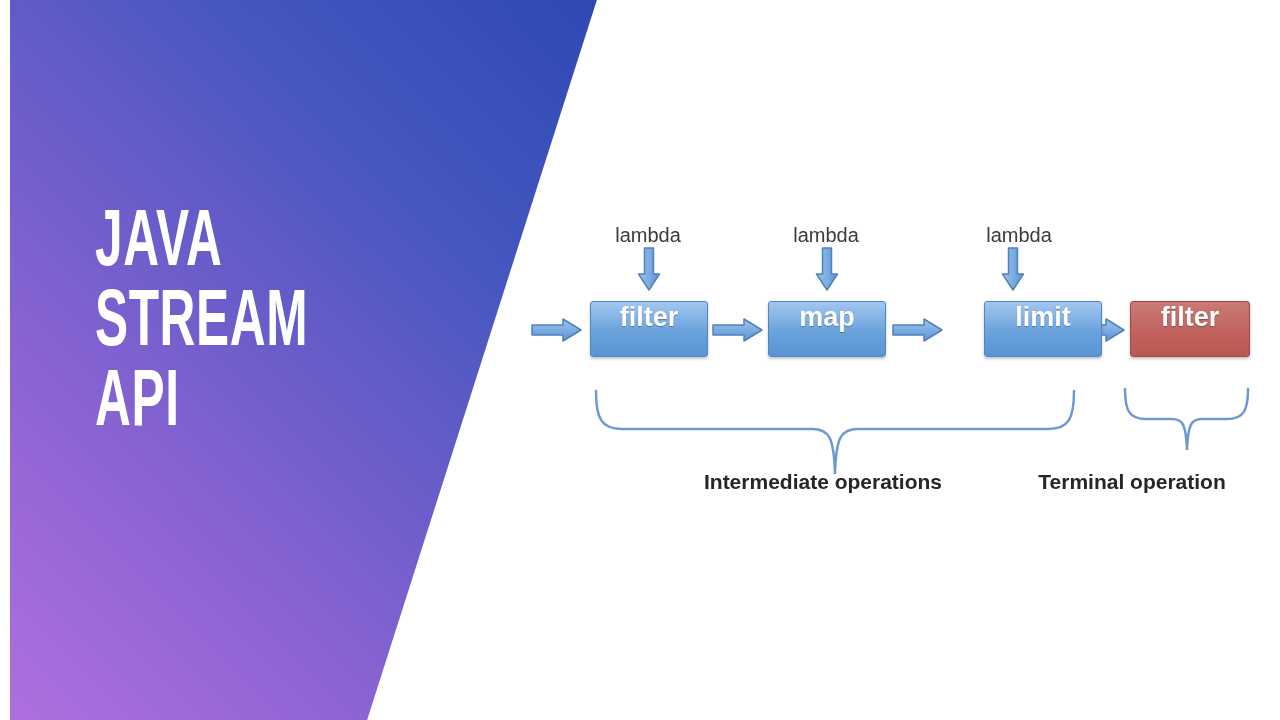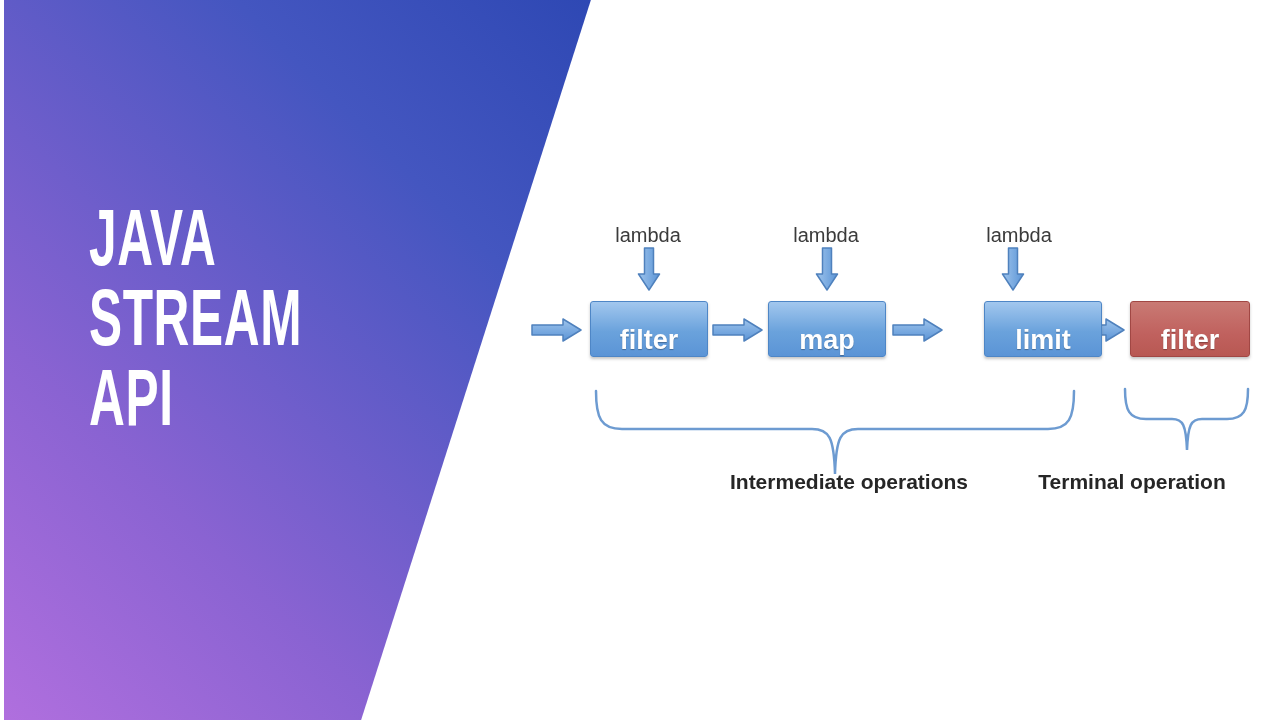--- a/index.html
+++ b/index.html
@@ -3,21 +3,21 @@
 <meta charset="utf-8">
 <style>
   html,body{margin:0;padding:0;background:var(--background,#fff);}
   .canvas{
     position:relative;width:1280px;height:720px;overflow:hidden;
     background:var(--background,#ffffff);
     font-family:"Liberation Sans",sans-serif;
   }
   
   .left-panel{
-    position:absolute;left:4px;top:0;width:640px;height:720px;
+    position:absolute;left:10px;top:0;width:640px;height:720px;
     clip-path:polygon(0 0,91.7% 0,55.8% 100%,0 100%);
     background:linear-gradient(225deg,
       var(--panel-gradient-start,#2b46b2) 0%,
       #4456c0 30%, #8a63d2 72%,
       var(--panel-gradient-end,#b06fde) 100%);
   }
   .title{
     position:absolute;left:85px;top:198px;margin:0;
     color:var(--title-text,#fff);
     font-size:80px;line-height:80px;font-weight:bold;
@@ -31,21 +31,21 @@
   .shape-layer{position:absolute;left:0;top:0;}
   .vlabel{
     position:absolute;top:224px;transform:translateX(-50%);
     font-size:20px;color:var(--label-text,#3b3b3b);white-space:nowrap;
   }
   .stage{
     position:absolute;top:301px;height:56px;width:118px;
     border:1.5px solid var(--stage-blue-border,#4e86c6);
     border-radius:3px;box-sizing:border-box;
     background:linear-gradient(180deg,#a2c7ee 0%,var(--stage-blue,#6aa2dc) 55%,#5b94d6 100%);
-    display:flex;align-items:flex-end;justify-content:center;
+    display:flex;align-items:flex-start;justify-content:center;
     box-shadow:0 2px 3px rgba(90,90,90,.35);
   }
   .stage.terminal{
     width:120px;
     border-color:var(--terminal-red-border,#a14744);
     background:linear-gradient(180deg,#c97a74 0%,var(--terminal-red,#c0615e) 60%,#b85853 100%);
   }
   .stage .stage-label{
     color:#fff;font-weight:bold;font-size:27px;
     text-shadow:0 1px 1px rgba(0,0,0,.3);
@@ -110,16 +110,16 @@
     <div class="stage" style="left:768px">
       <span class="stage-label">map</span>
     </div>
     <div class="stage" style="left:984px">
       <span class="stage-label">limit</span>
     </div>
     <div class="stage terminal" style="left:1130px">
       <span class="stage-label">filter</span>
     </div>
 
-    <span class="group-label" style="left:849px">Intermediate operations</span>
+    <span class="group-label" style="left:823px">Intermediate operations</span>
     <span class="group-label" style="left:1132px">Terminal operation</span>
   </div>
 </div>
 
 </body></html>

